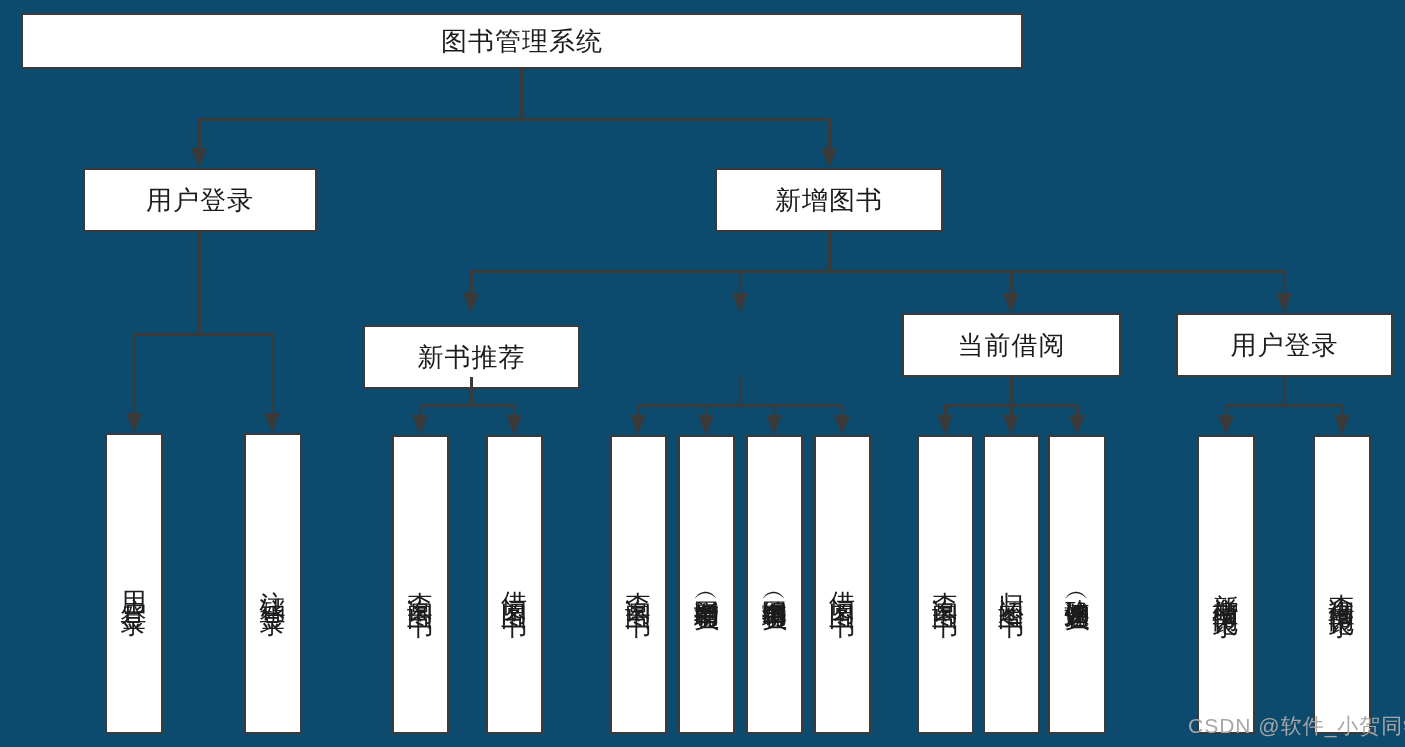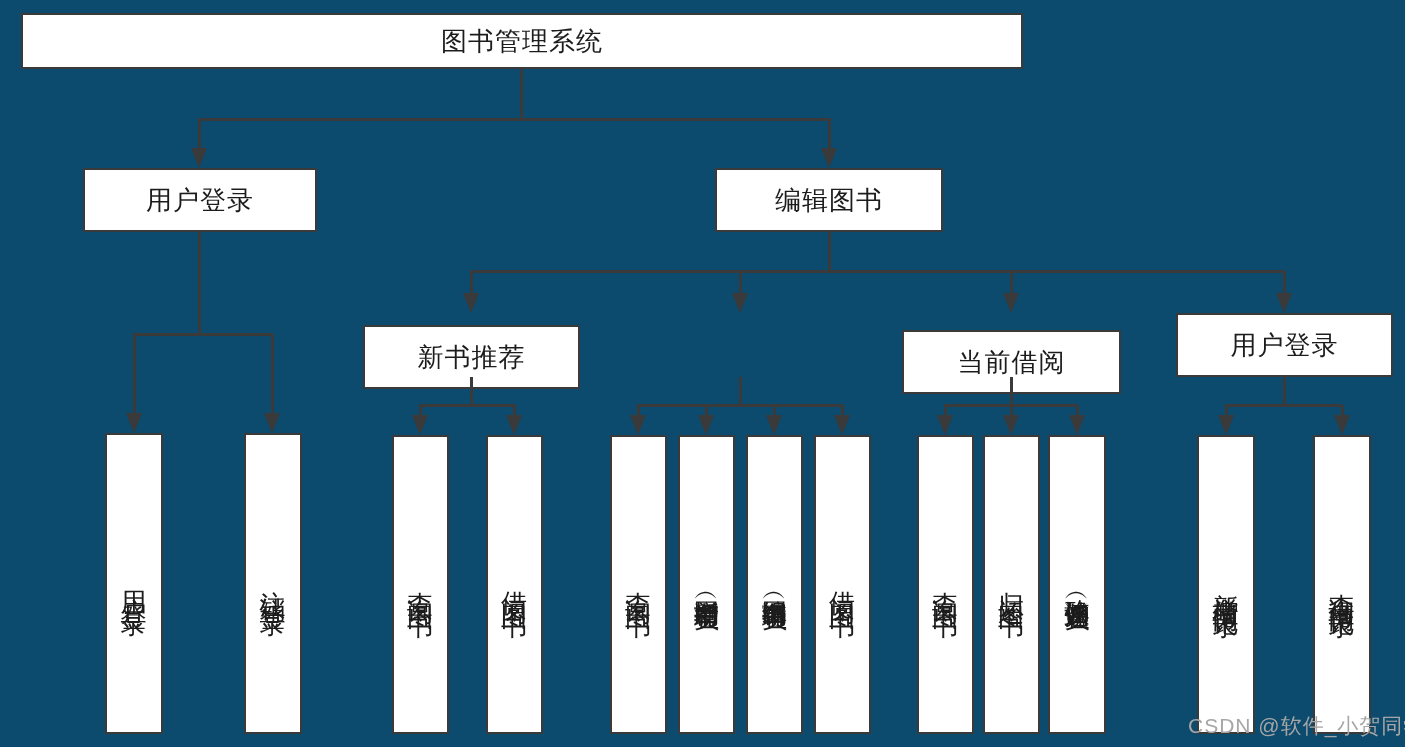--- a/index.html
+++ b/index.html
@@ -57,42 +57,42 @@
   <div class="hbox" style="left:21px;top:13px;width:1002px;height:56px;">图书管理系统</div>
 
   <div class="vline" style="left:520px;top:69px;height:51px;"></div>
   <div class="hline" style="left:198px;top:118px;width:633px;"></div>
   <div class="vline" style="left:198px;top:120px;height:28px;"></div>
   <div class="tri" style="left:191px;top:148px;"></div>
   <div class="vline" style="left:828px;top:120px;height:28px;"></div>
   <div class="tri" style="left:821px;top:148px;"></div>
 
   <div class="hbox" style="left:83px;top:168px;width:234px;height:64px;">用户登录</div>
-  <div class="hbox" style="left:715px;top:168px;width:228px;height:64px;">编辑图书</div>
+  <div class="hbox" style="left:715px;top:168px;width:228px;height:64px;">新增图书</div>
 
   <div class="vline" style="left:198px;top:232px;height:103px;"></div>
   <div class="hline" style="left:133px;top:333px;width:140px;"></div>
   <div class="vline" style="left:133px;top:335px;height:80px;"></div>
   <div class="tri" style="left:126px;top:413px;"></div>
   <div class="vline" style="left:271px;top:335px;height:80px;"></div>
   <div class="tri" style="left:264px;top:413px;"></div>
 
   <div class="vline" style="left:828px;top:232px;height:40px;"></div>
   <div class="hline" style="left:470px;top:270px;width:815px;"></div>
   <div class="vline" style="left:470px;top:272px;height:22px;"></div>
   <div class="tri" style="left:463px;top:293px;"></div>
   <div class="vline" style="left:739px;top:272px;height:22px;"></div>
   <div class="tri" style="left:732px;top:293px;"></div>
   <div class="vline" style="left:1010px;top:272px;height:22px;"></div>
   <div class="tri" style="left:1003px;top:293px;"></div>
   <div class="vline" style="left:1283px;top:272px;height:22px;"></div>
   <div class="tri" style="left:1276px;top:293px;"></div>
 
   <div class="hbox" style="left:363px;top:325px;width:217px;height:64px;">新书推荐</div>
-  <div class="hbox" style="left:902px;top:330px;width:219px;height:64px;">当前借阅</div>
+  <div class="hbox" style="left:902px;top:313px;width:219px;height:64px;">当前借阅</div>
   <div class="hbox" style="left:1176px;top:313px;width:217px;height:64px;">用户登录</div>
 
   <div class="vline" style="left:470px;top:377px;height:29px;"></div>
   <div class="hline" style="left:419px;top:404px;width:97px;"></div>
   <div class="vline" style="left:419px;top:406px;height:10px;"></div>
   <div class="tri" style="left:412px;top:415px;"></div>
   <div class="vline" style="left:513px;top:406px;height:10px;"></div>
   <div class="tri" style="left:506px;top:415px;"></div>
 
   <div class="vline" style="left:739px;top:377px;height:29px;"></div>

